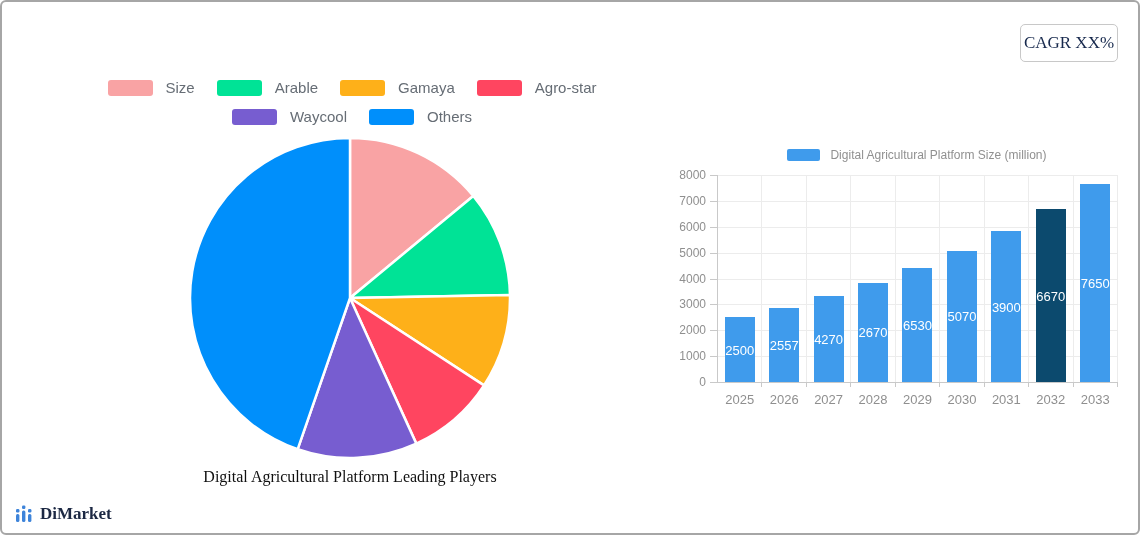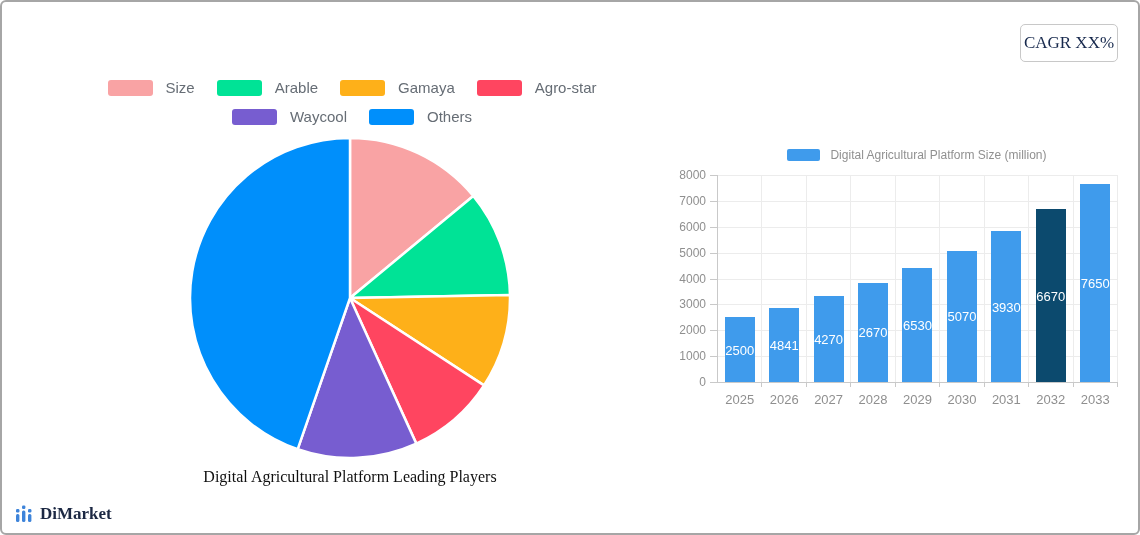--- a/index.html
+++ b/index.html
@@ -144,21 +144,21 @@
       <div class="cols">
         <div class="col">
           <div class="bar" style="height: 64.7px; background: rgb(63, 155, 236);">
             <span class="bar-value" style="color: rgb(255, 255, 255);">2500</span>
           </div>
           <span class="xlabel">2025</span>
           <span class="xtick"></span>
         </div>
         <div class="col">
           <div class="bar" style="height: 74.4px; background: rgb(63, 155, 236);">
-            <span class="bar-value" style="color: rgb(255, 255, 255);">4841</span>
+            <span class="bar-value" style="color: rgb(255, 255, 255);">2557</span>
           </div>
           <span class="xlabel">2026</span>
           <span class="xtick"></span>
         </div>
         <div class="col">
           <div class="bar" style="height: 85.9px; background: rgb(63, 155, 236);">
             <span class="bar-value" style="color: rgb(255, 255, 255);">4270</span>
           </div>
           <span class="xlabel">2027</span>
           <span class="xtick"></span>
@@ -179,21 +179,21 @@
         </div>
         <div class="col">
           <div class="bar" style="height: 131.2px; background: rgb(63, 155, 236);">
             <span class="bar-value" style="color: rgb(255, 255, 255);">5070</span>
           </div>
           <span class="xlabel">2030</span>
           <span class="xtick"></span>
         </div>
         <div class="col">
           <div class="bar" style="height: 150.6px; background: rgb(63, 155, 236);">
-            <span class="bar-value" style="color: rgb(255, 255, 255);">3930</span>
+            <span class="bar-value" style="color: rgb(255, 255, 255);">3900</span>
           </div>
           <span class="xlabel">2031</span>
           <span class="xtick"></span>
         </div>
         <div class="col">
           <div class="bar" style="height: 172.6px; background: #0c4a6e;">
             <span class="bar-value" style="color: rgb(255, 255, 255);">6670</span>
           </div>
           <span class="xlabel">2032</span>
           <span class="xtick"></span>

